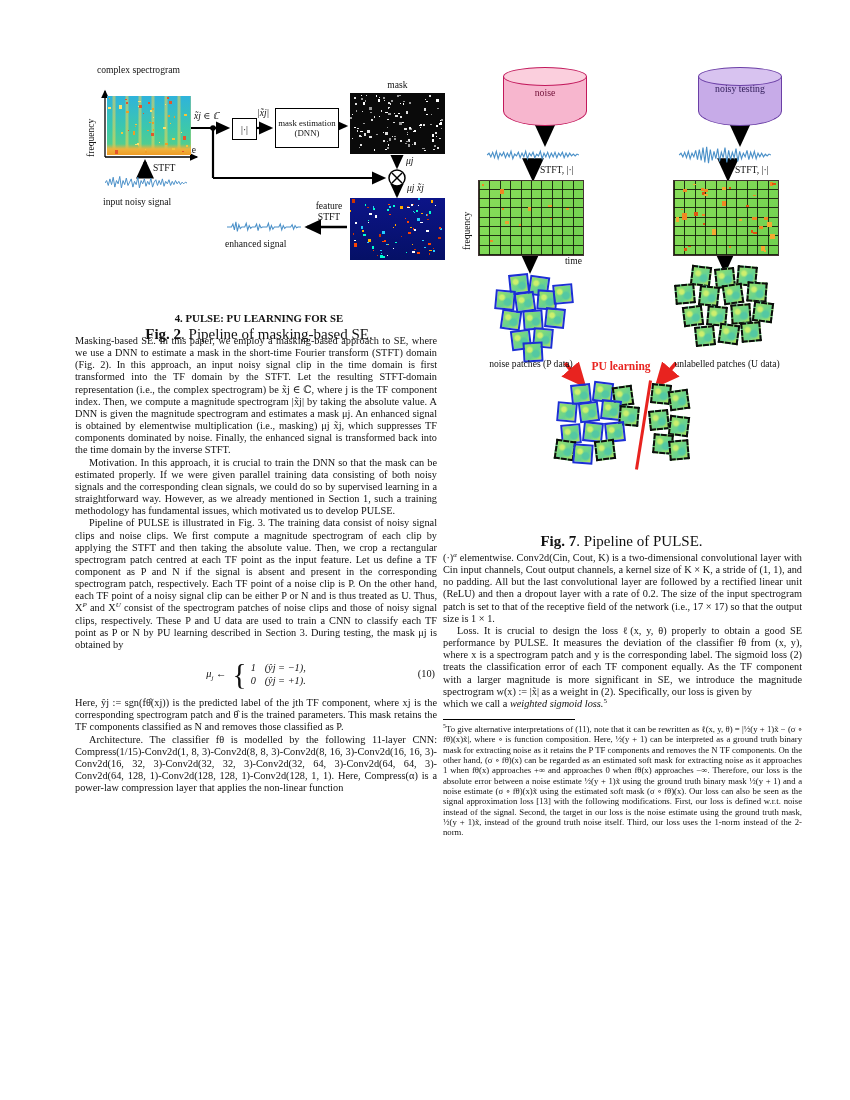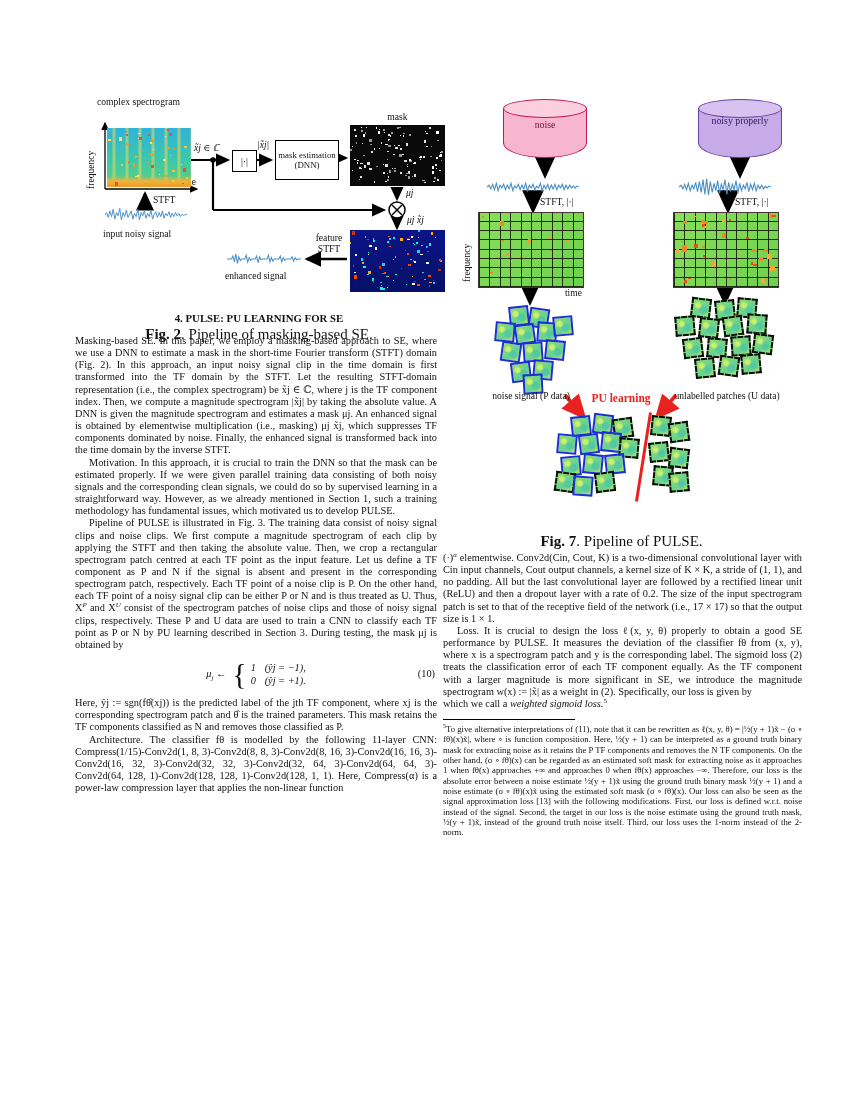--- a/index.html
+++ b/index.html
@@ -1,18 +1,18 @@
 <!DOCTYPE html>
 <html><head>
 <meta charset="utf-8">
 <style>
   html,body{margin:0;padding:0;background:#888;}
   .page{position:relative;width:850px;height:1100px;background:#ffffff;margin:0 auto;
         font-family:"Liberation Serif","DejaVu Serif",serif;color:#111;overflow:hidden;}
-  .abs{position:absolute;margin-top:32px;}
+  .abs{position:absolute;}
   
   .col{position:absolute;font-size:10.3px;line-height:12.15px;text-align:justify;}
   .col p{margin:0;text-indent:14px;}
   .col p.noindent{text-indent:0;}
   .lead{font-weight:normal;}
   .sup{vertical-align:super;font-size:68%;line-height:0;}
   .sub{vertical-align:sub;font-size:68%;line-height:0;}
   .it{font-style:italic;}
   .scriptx{font-style:italic;}
   
@@ -429,21 +429,21 @@
     </svg>
 
     <div class="cyl" style="left:58px;top:16px;z-index:2;">
       <div class="body" style="background:#f7b6ce;border:1.6px solid #c2185b;border-top:none;"></div>
       <div class="top" style="background:#fbcfdd;border:1.6px solid #c2185b;"></div>
       <div class="lbl" style="color:#701038;">noise</div>
     </div>
     <div class="cyl" style="left:253px;top:16px;z-index:2;">
       <div class="body" style="background:#c7abe8;border:1.6px solid #6b3fa6;border-top:none;"></div>
       <div class="top" style="background:#d8c3f0;border:1.6px solid #6b3fa6;"></div>
-      <div class="lbl" style="color:#2e1a56;top:8px;">noisy properly</div>
+      <div class="lbl" style="color:#2e1a56;top:8px;">noisy testing</div>
     </div>
 
     <svg width="104" height="22" viewBox="0 0 100 24" style="position:absolute;left:36px;top:84px;z-index:2;">
       <polyline fill="none" stroke="#4a90c8" stroke-width="1.2" points="0,12 2,10 4,14 6,9 8,15 10,8 12,16 14,10 16,13 18,9 20,15 22,10 24,14 26,8 28,16 30,11 32,13 34,9 36,15 38,10 40,14 42,8 44,16 46,10 48,13 50,9 52,15 54,11 56,13 58,8 60,16 62,10 64,14 66,9 68,15 70,10 72,14 74,9 76,15 78,10 80,13 82,9 84,15 86,10 88,14 90,10 92,13 94,11 96,13 98,11 100,12"></polyline>
     </svg>
     <svg width="104" height="22" viewBox="0 0 100 24" style="position:absolute;left:228px;top:84px;z-index:2;">
       <polyline fill="none" stroke="#4a90c8" stroke-width="1.2" points="0,12 2,10 4,14 6,9 8,15 10,8 12,16 14,10 16,14 18,7 20,17 22,6 24,18 26,4 28,20 30,3 32,21 34,6 36,18 38,8 40,16 42,5 44,19 46,9 48,15 50,4 52,20 54,7 56,17 58,9 60,15 62,5 64,19 66,8 68,16 70,10 72,14 74,7 76,17 78,9 80,15 82,8 84,16 86,10 88,14 90,10 92,14 94,11 96,13 98,11 100,12"></polyline>
     </svg>
 
     <div class="figlabel" style="left:95px;top:104px;z-index:2;">STFT, |·|</div>
@@ -525,21 +525,21 @@
       <div class="patch u" style="left:76px;top:16px;transform:rotate(4deg);"></div>
       <div class="patch u" style="left:12px;top:40px;transform:rotate(-7deg);"></div>
       <div class="patch u" style="left:36px;top:40px;transform:rotate(5deg);"></div>
       <div class="patch u" style="left:60px;top:38px;transform:rotate(-4deg);"></div>
       <div class="patch u" style="left:82px;top:36px;transform:rotate(7deg);"></div>
       <div class="patch u" style="left:24px;top:60px;transform:rotate(-6deg);"></div>
       <div class="patch u" style="left:48px;top:58px;transform:rotate(8deg);"></div>
       <div class="patch u" style="left:70px;top:56px;transform:rotate(-5deg);"></div>
     </div>
 
-    <div class="figlabel" style="left:0;top:298px;width:172px;text-align:center;z-index:2;">noise signal (P data)</div>
+    <div class="figlabel" style="left:0;top:298px;width:172px;text-align:center;z-index:2;">noise patches (P data)</div>
     <div class="figlabel" style="left:190px;top:298px;width:184px;text-align:center;z-index:2;">unlabelled patches (U data)</div>
     <div class="pu-text" style="left:138px;top:300px;width:76px;z-index:2;">PU learning</div>
 
     <div class="cluster" style="left:108px;top:322px;width:140px;height:94px;z-index:2;">
       <div class="patch p" style="left:18px;top:2px;transform:rotate(-6deg);"></div>
       <div class="patch p" style="left:40px;top:0;transform:rotate(7deg);"></div>
       <div class="patch u" style="left:60px;top:4px;transform:rotate(-8deg);"></div>
       <div class="patch p" style="left:4px;top:20px;transform:rotate(5deg);"></div>
       <div class="patch p" style="left:26px;top:20px;transform:rotate(-7deg);"></div>
       <div class="patch p" style="left:48px;top:18px;transform:rotate(6deg);"></div>

